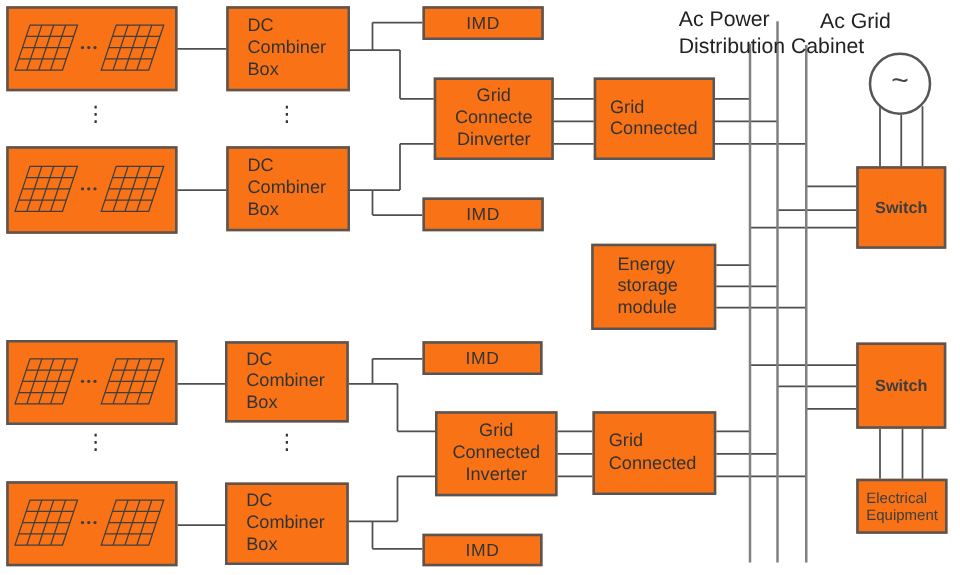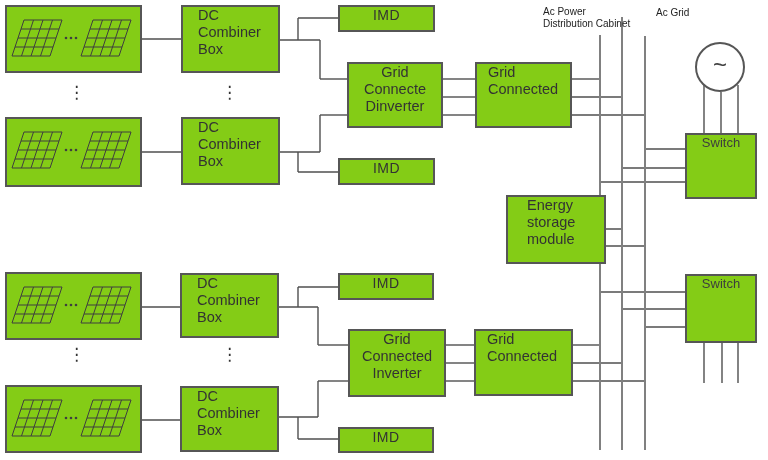--- a/index.html
+++ b/index.html
@@ -3,35 +3,35 @@
 <meta charset="utf-8">
 <style>
   html,body{margin:0;padding:0;background:#ffffff;}
   .stage{
     position:relative;width:768px;height:460px;background:#ffffff;
     font-family:"Liberation Sans","DejaVu Sans",sans-serif;color:#333;
     overflow:hidden;
   }
   .wires{position:absolute;left:0;top:0;z-index:0;}
   .box{
-    position:absolute;box-sizing:border-box;background:#84cc16;
+    position:absolute;box-sizing:border-box;background:#f97316;
     border:2px solid #565656;z-index:1;
-    display:flex;justify-content:center;
+    display:flex;align-items:center;justify-content:center;
     font-size:14.5px;line-height:1.18;color:#333;
   }
   .box .lbl{white-space:pre-line;}
   .pad-left{justify-content:flex-start;padding-left:15px;}
   .pad-left-sm{justify-content:flex-start;padding-left:8px;}
   .imd{font-size:14px;letter-spacing:0.5px;}
   .centered{text-align:center;}
-  .switch{font-size:13px;color:#3d3d3d;}
+  .switch{font-size:13px;color:#3d3d3d;font-weight:bold;}
   .ee{font-size:12px;line-height:1.2;color:#3d3d3d;}
   .pvbox{padding:0;}
   .toplabel{
-    position:absolute;z-index:2;font-size:10px;line-height:1.22;color:#222;
+    position:absolute;z-index:2;font-size:17px;line-height:1.22;color:#222;
     white-space:pre-line;
   }
   .vdots{
     position:absolute;z-index:1;width:14px;text-align:center;
     font-size:17px;color:#333;
   }
   .accircle{
     position:absolute;box-sizing:border-box;z-index:2;
     width:50px;height:50px;border:2px solid #565656;border-radius:50%;
     background:#ffffff;display:flex;align-items:center;justify-content:center;
@@ -229,33 +229,37 @@
 
   <div class="box pad-left-sm" style="left:475px;top:62px;width:97px;height:66px;padding-left:11px;">
     <span class="lbl">Grid
 Connected</span>
   </div>
   <div class="box pad-left-sm" style="left:474px;top:329px;width:99px;height:67px;padding-left:11px;">
     <span class="lbl">Grid
 Connected</span>
   </div>
 
-  <div class="box pad-left" style="left:473px;top:195px;width:100px;height:69px;padding-left:19px;margin-left:33px;">
+  <div class="box pad-left" style="left:473px;top:195px;width:100px;height:69px;padding-left:19px;">
     <span class="lbl">Energy
 storage
 module</span>
   </div>
 
   <div class="box switch" style="left:685px;top:133px;width:72px;height:66px;">
     <span class="lbl">Switch</span>
   </div>
   <div class="box switch" style="left:685px;top:274px;width:72px;height:69px;">
     <span class="lbl">Switch</span>
   </div>
 
+  <div class="box ee pad-left-sm" style="left:685px;top:383px;width:73px;height:44px;padding-left:6px;">
+    <span class="lbl">Electrical
+Equipment</span>
+  </div>
 
   <div class="accircle" style="left:695px;top:42px;">
     <span>~</span>
   </div>
 
   <div class="toplabel" style="left:543px;top:6px;width:160px;">Ac Power
 Distribution Cabinet</div>
   <div class="toplabel" style="left:656px;top:7px;width:60px;">Ac Grid</div>
 
 </div>

